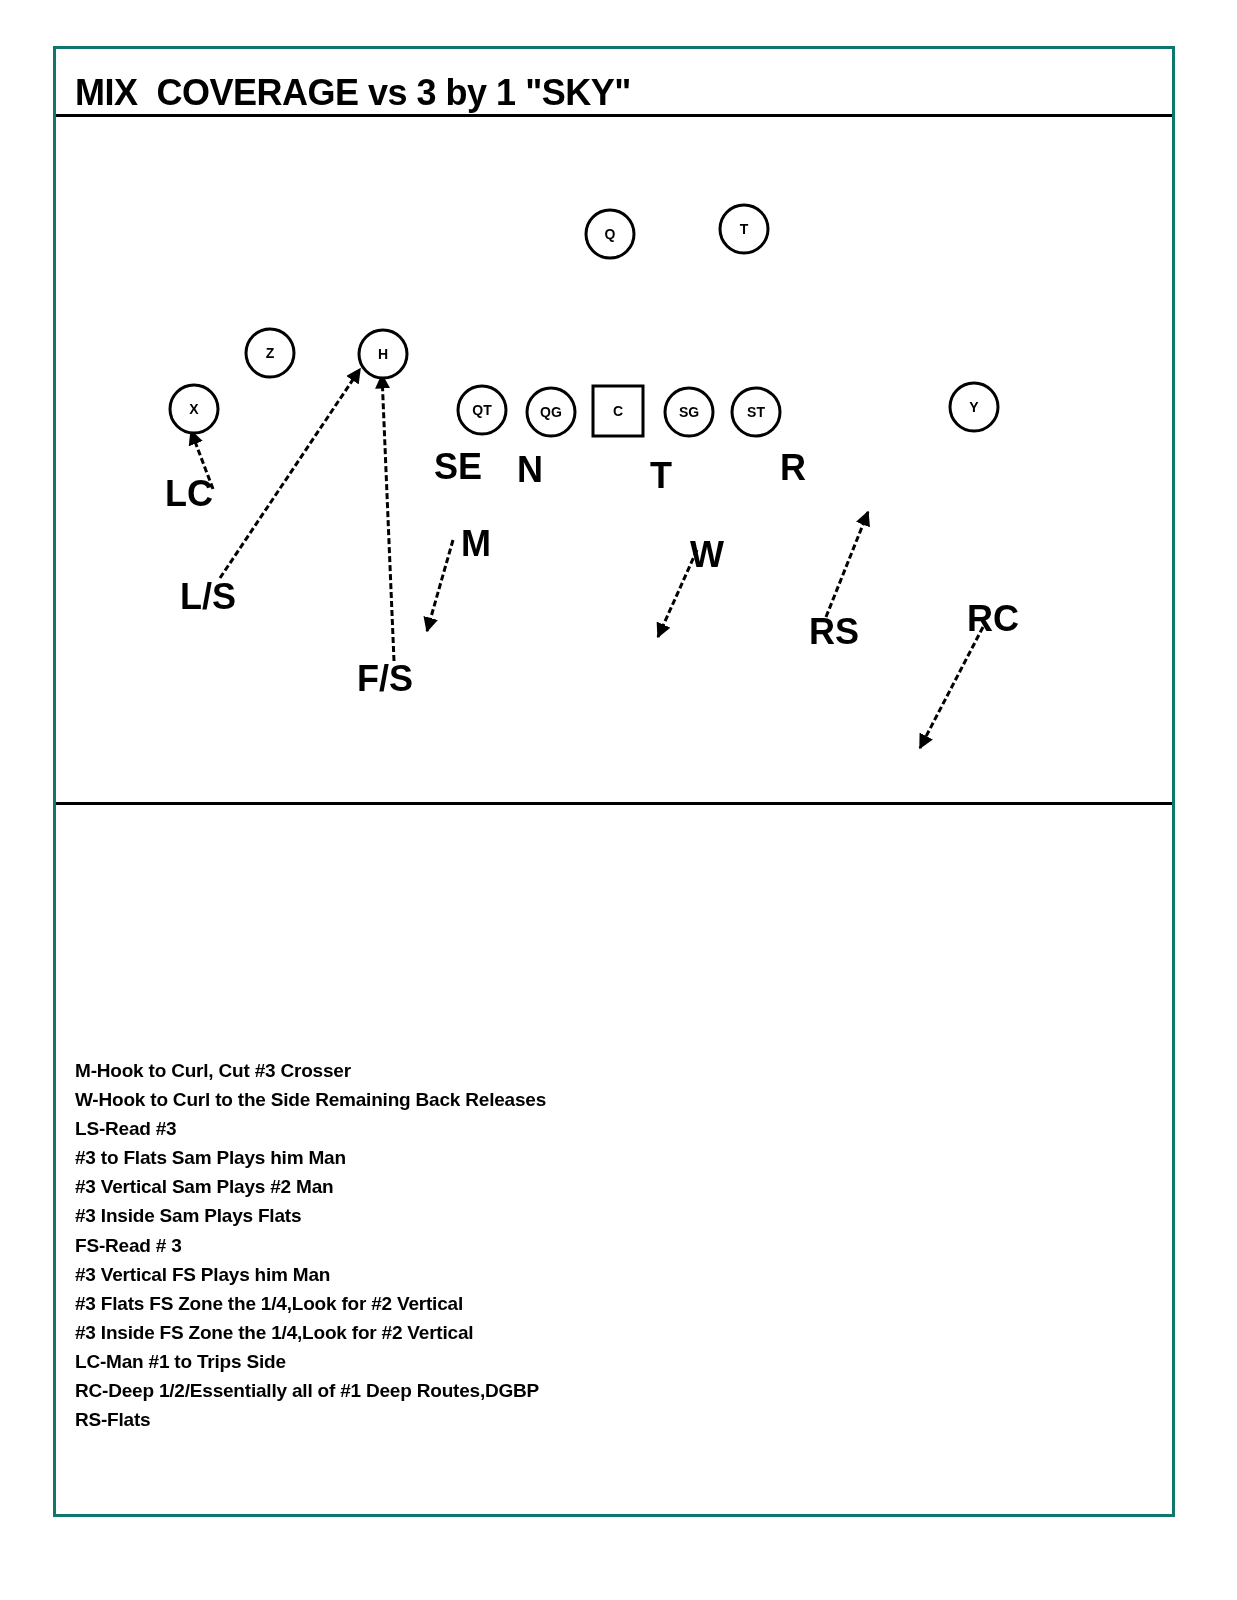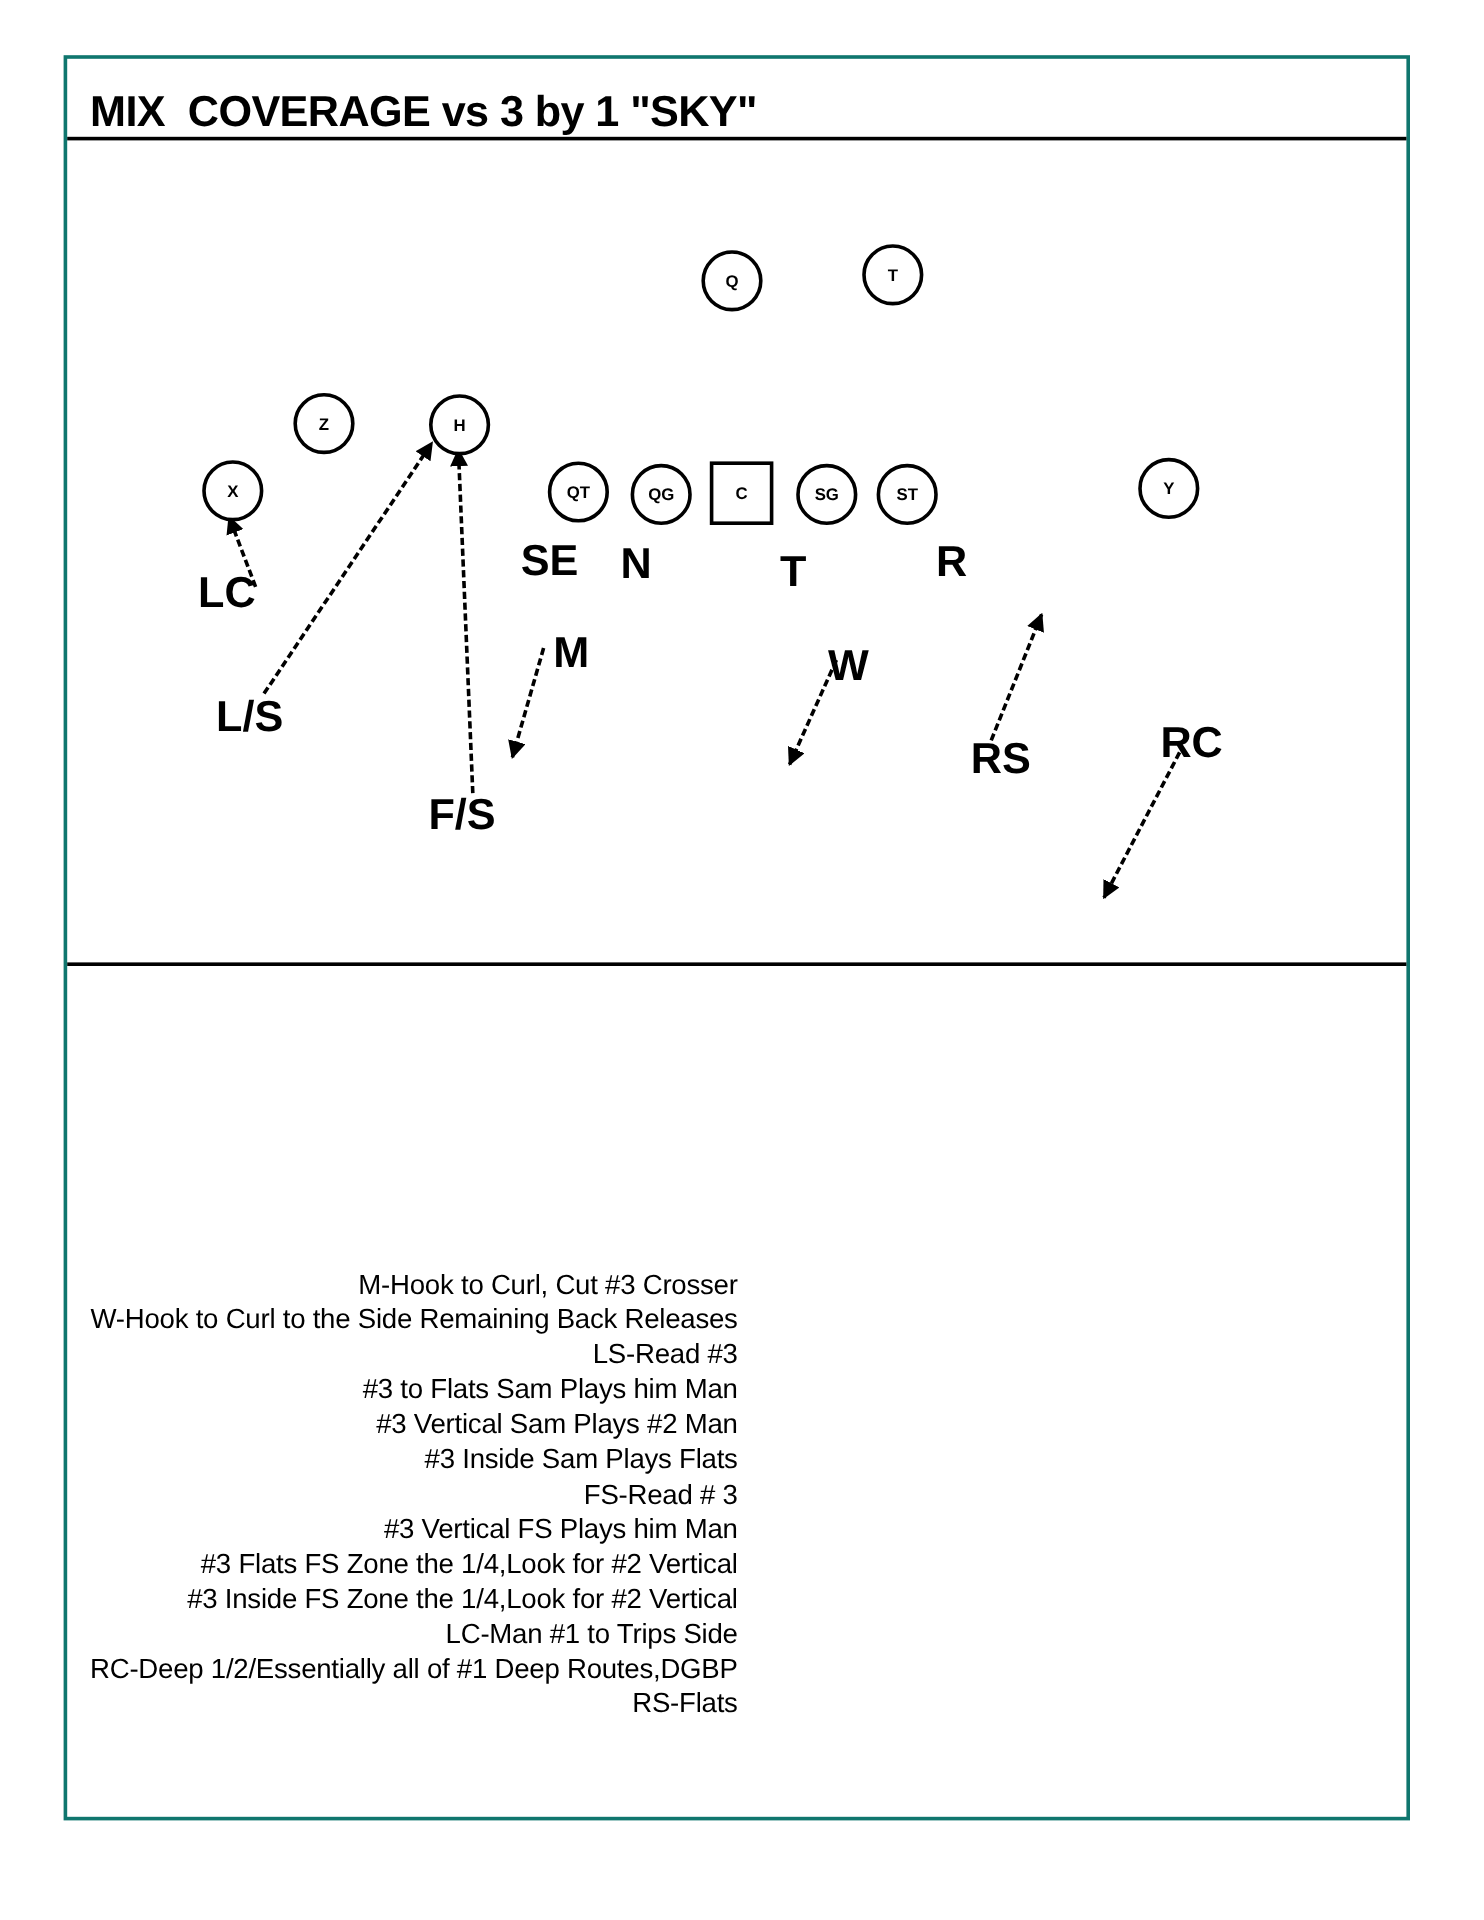--- a/index.html
+++ b/index.html
@@ -63,26 +63,25 @@
       pointer-events: none;
     }
     .notes {
       position: absolute;
       left: 19px;
       top: 1007px;
       margin: 0;
       padding: 0;
       list-style: none;
       font-family: "Liberation Sans", sans-serif;
-      font-weight: normal;
-      font-size: 23px;
+      font-weight: bold;
+      font-size: 19px;
       line-height: 29.1px;
       letter-spacing: -0.2px;
       white-space: pre;
-      text-align: right;
     }
     .notes li { margin: 0; padding: 0; }
   </style>
 </head>
 <body>
 
 <div class="sheet">
   <div class="title-bar">
     <div class="title">MIX  COVERAGE vs 3 by 1 "SKY"</div>
   </div>

